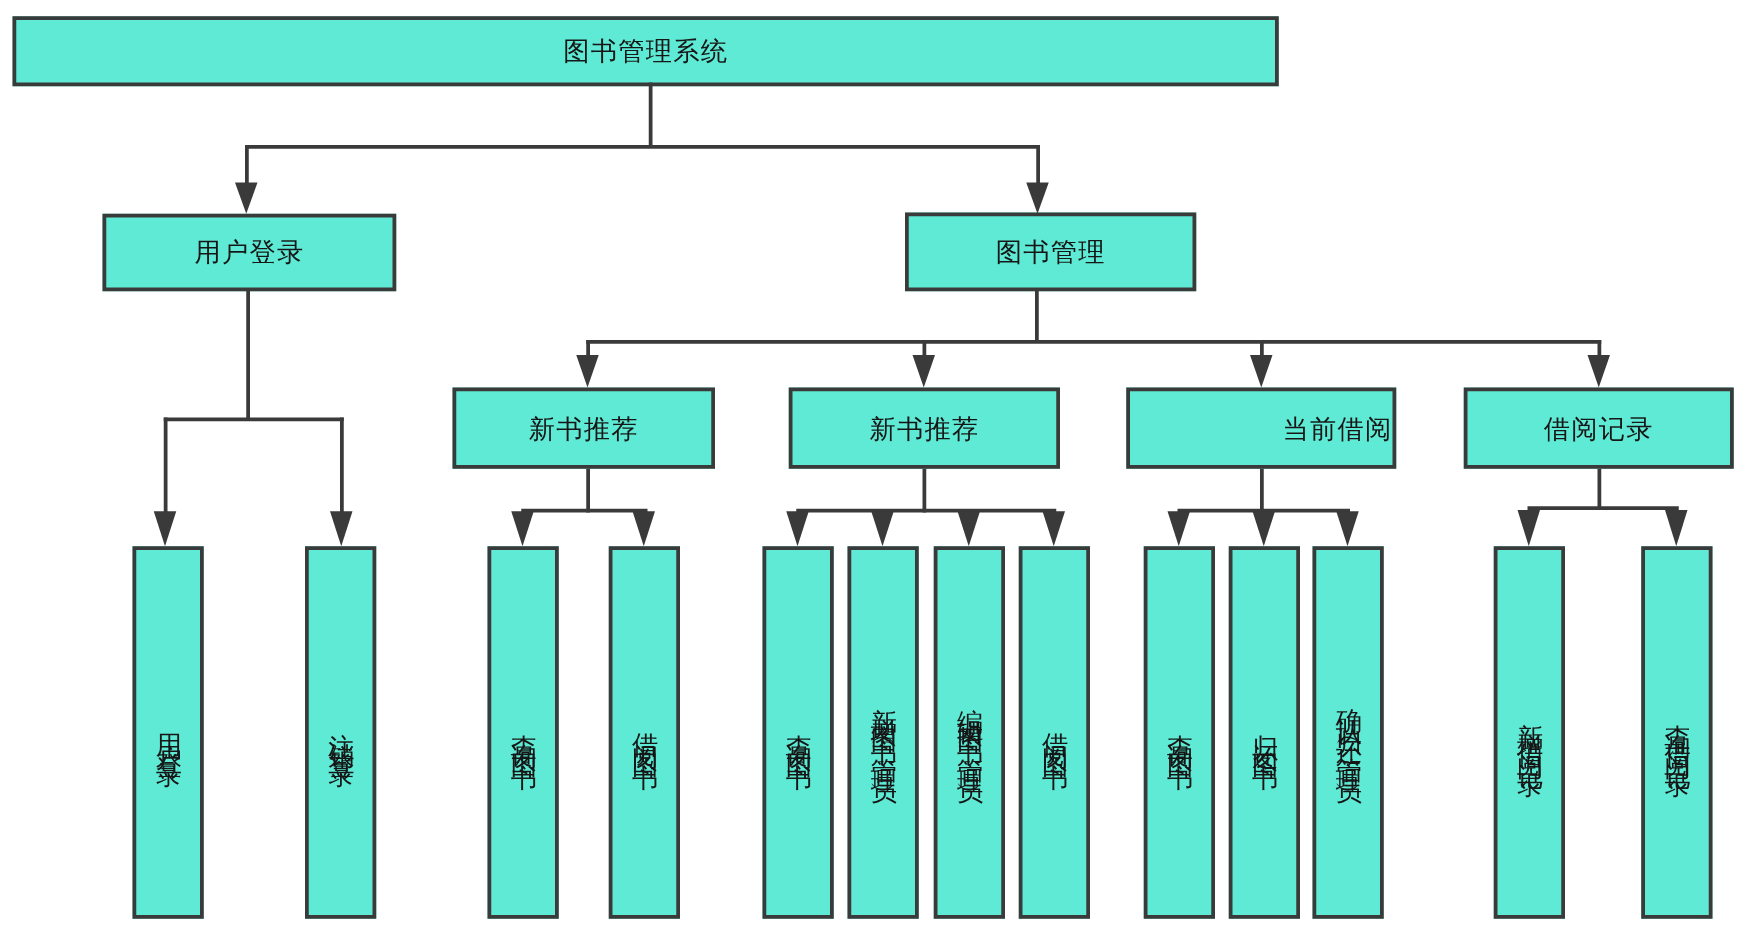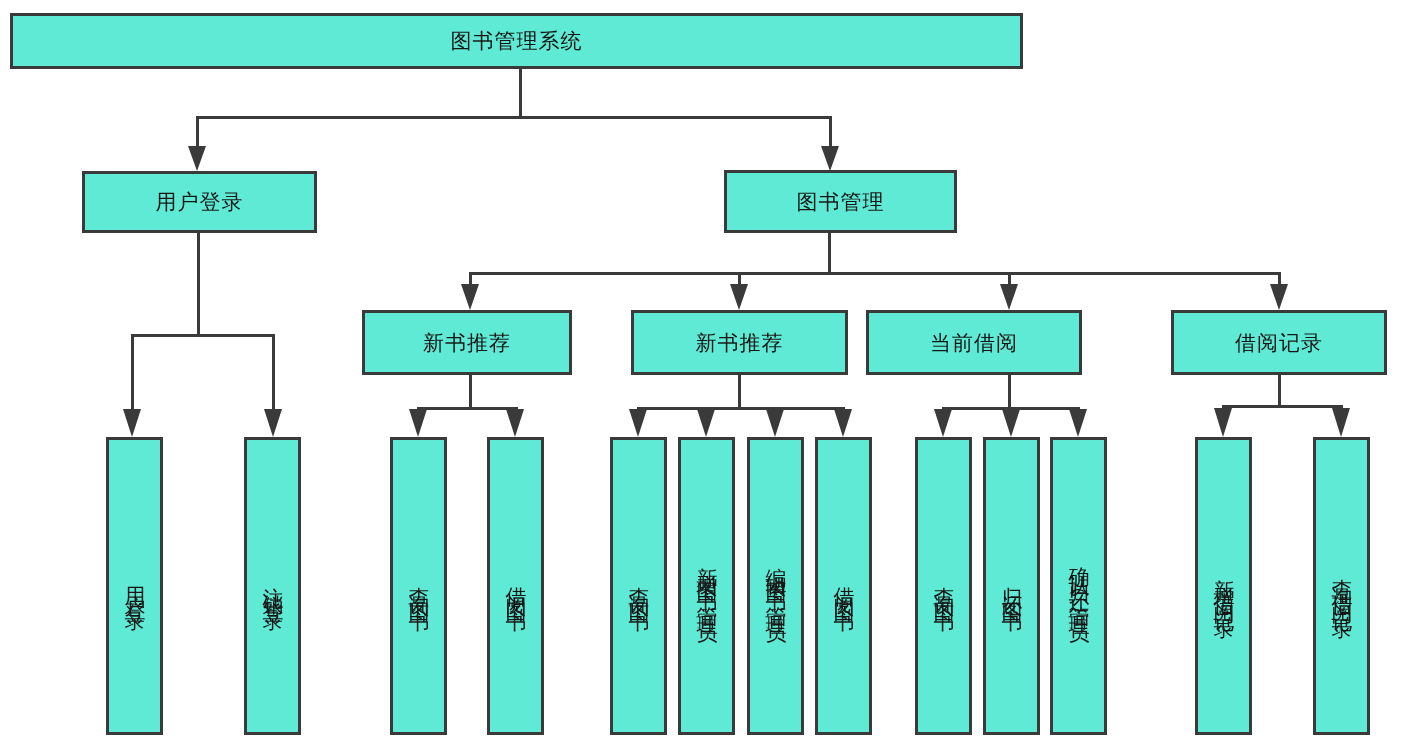--- a/index.html
+++ b/index.html
@@ -72,21 +72,21 @@
   </div>
 
   <div class="box" style="left:362px;top:310px;width:210px;height:65px;">
     <span>新书推荐</span>
   </div>
 
   <div class="box" style="left:631px;top:310px;width:217px;height:65px;">
     <span>新书推荐</span>
   </div>
 
-  <div class="box" style="left:866px;top:310px;width:216px;height:65px;">
+  <div class="box" style="left:901px;top:310px;width:216px;height:65px;justify-content:flex-end;">
     <span>当前借阅</span>
   </div>
 
   <div class="box" style="left:1171px;top:310px;width:216px;height:65px;">
     <span>借阅记录</span>
   </div>
 
   <div class="box" style="left:106px;top:437px;width:57px;height:298px;">
     <span class="vlabel">用户登录</span>
   </div>

